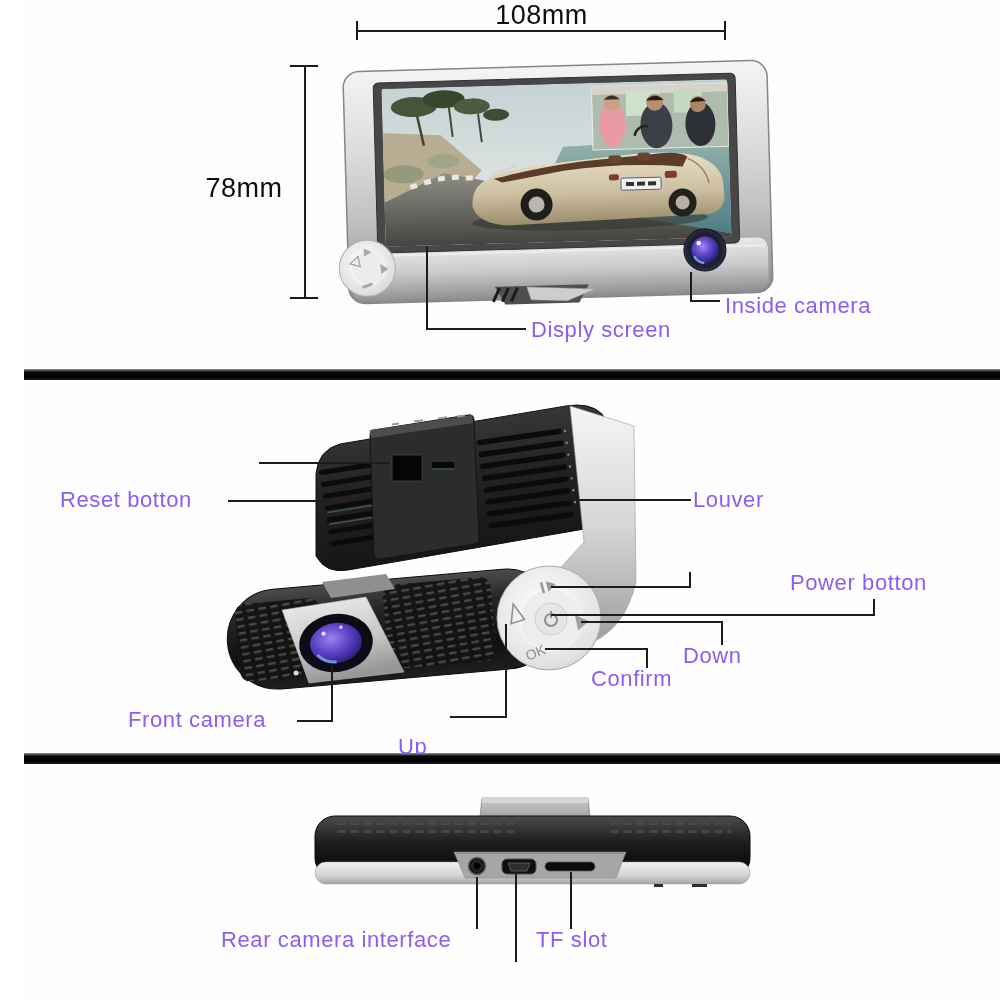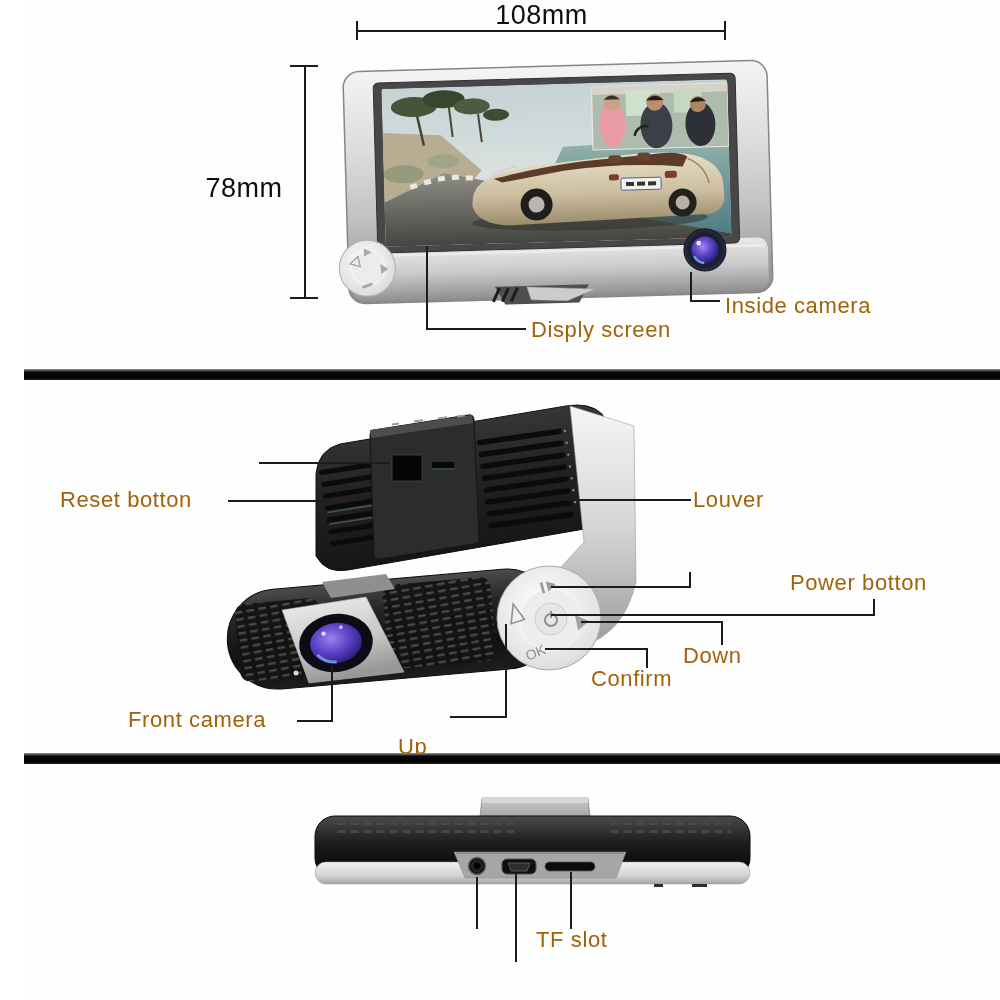--- a/index.html
+++ b/index.html
@@ -1,18 +1,18 @@
 <!DOCTYPE html>
 <html><head>
 <meta charset="utf-8">
 <style>
   html,body{margin:0;padding:0;background:#fff;}
   #page{position:relative;width:1000px;height:1000px;background:#fefefe;overflow:hidden;
         font-family:"Liberation Sans",sans-serif;color:#111;margin-left:24px;}
-  .lbl{position:absolute;font-size:22px;line-height:1.2;letter-spacing:.6px;color:#a16207;white-space:nowrap;}
+  .lbl{position:absolute;font-size:22px;line-height:1.2;letter-spacing:.6px;color:#8b5cf6;white-space:nowrap;}
   .dim{position:absolute;font-size:27px;letter-spacing:.5px;color:#0e0e0e;text-align:center;}
   .hl{position:absolute;height:2px;background:#1c1c1c;}
   .vl{position:absolute;width:2px;background:#1c1c1c;}
   .bar{position:absolute;left:0;width:1000px;height:11px;
        background:linear-gradient(#969696,#0a0a0a 28%,#000 75%,#1f1f1f);}
   svg{position:absolute;left:0;}
 </style>
 </head>
 <body>
 
@@ -392,15 +392,16 @@
       <rect x="521" y="98" width="50" height="9" rx="4.5" fill="#0b0b0b" stroke="#555" stroke-width=".8"></rect>
       <rect x="630" y="120" width="9" height="3" fill="#2f2f2f"></rect>
       <rect x="668" y="120" width="15" height="3" fill="#2f2f2f"></rect>
     </g>
   </svg>
 
   <div class="vl" style="left:452px;top:877px;height:52px"></div>
   <div class="vl" style="left:491px;top:874px;height:88px"></div>
   <div class="vl" style="left:546px;top:872px;height:57px"></div>
 
+  <div class="lbl" style="left:197px;top:927px">Rear camera interface</div>
   <div class="lbl" style="left:512px;top:927px">TF slot</div>
 
 </div>
 
 </body></html>

